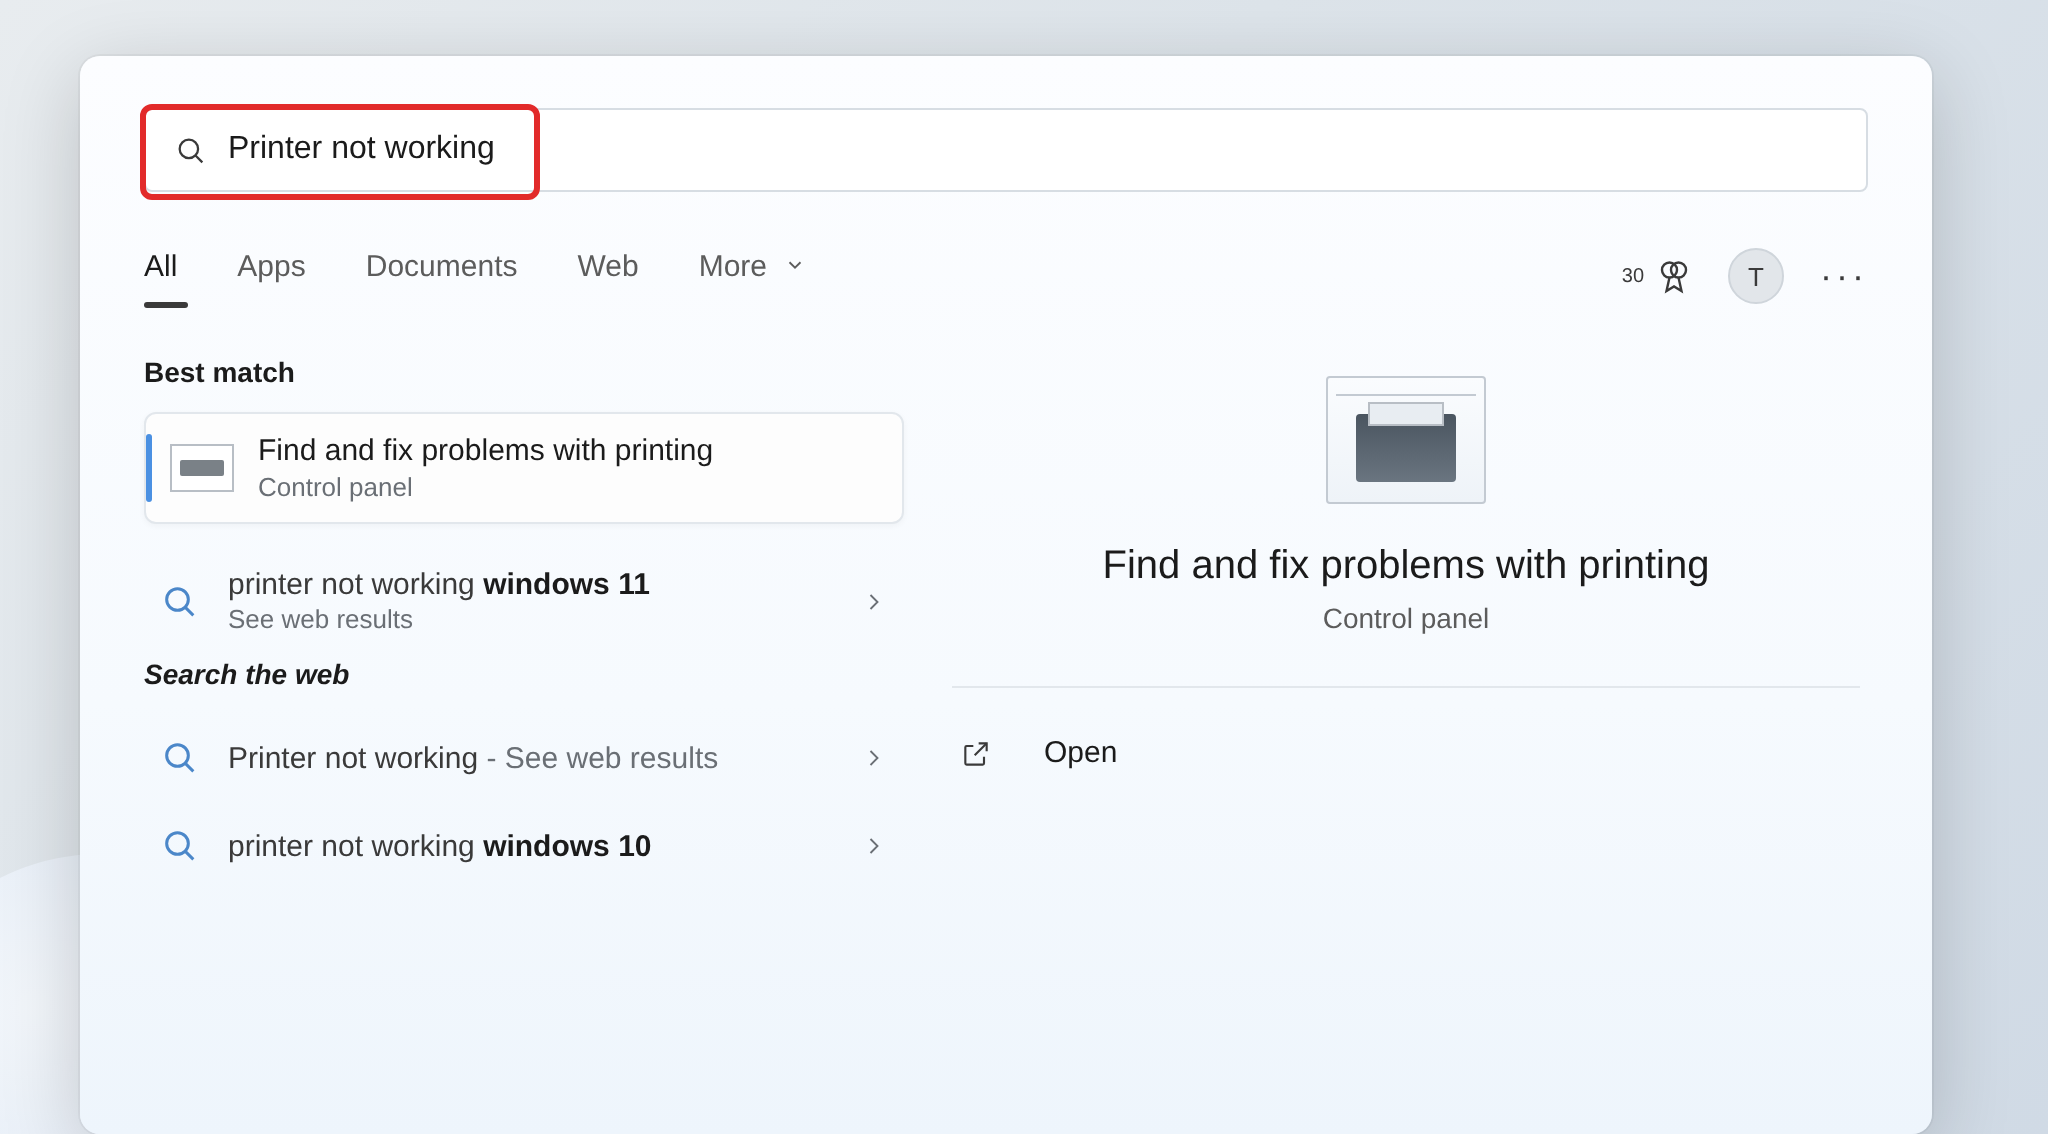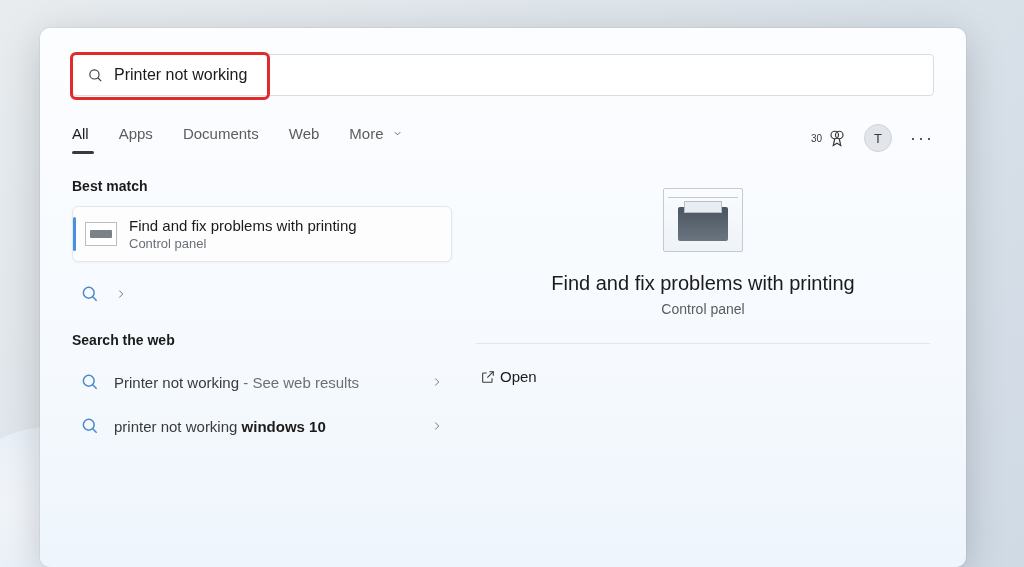--- a/index.html
+++ b/index.html
@@ -118,21 +118,21 @@
   .detail-icon-wrap::before { content:""; position:absolute; top:4px; left:4px; right:4px; height:4px; border-bottom:1px solid #c3cad2; }
   .detail-printer {
     position: absolute; left: 14px; right: 14px; top: 18px; bottom: 10px;
     background: linear-gradient(#4a5560,#6a7580);
     border-radius: 2px;
   }
   .detail-printer::after { content:""; position:absolute; left:6px; right:6px; top:-6px; height:10px; background:#e8edf2; border:1px solid #b8bec5; }
   .detail-title { font-size: 20px; color: #1b1b1b; margin-bottom: 6px; }
   .detail-sub { font-size: 14px; color: #5c5c5c; margin-bottom: 26px; }
   .hr { height: 1px; background: #e2e7ec; margin: 0 4px 18px; }
-  .open-row { display: flex; align-items: center; gap: 4px; padding: 6px 8px; cursor: pointer; border-radius:4px; }
+  .open-row { display: flex; align-items: center; gap: 26px; padding: 6px 8px; cursor: pointer; border-radius:4px; }
   .open-row svg { width: 16px; height: 16px; stroke: #3a3a3a; fill: none; stroke-width: 1.6; }
   .open-row span { font-size: 15px; color: #1b1b1b; }
 
   .suffix { color: #6a6f75; }
 </style>
 </head>
 <body>
 <div class="bg-orb1"></div>
 
 <div class="panel">
@@ -184,26 +184,30 @@
           <div class="bm-title">Find and fix problems with printing</div>
           <div class="bm-sub">Control panel</div>
         </div>
       </div>
 
       <div class="list-item" style="margin-top:10px;">
         <div class="li-icon"><svg viewBox="0 0 24 24">
               <circle cx="10.5" cy="10.5" r="6.5"></circle>
               <line x1="20" y1="20" x2="15.2" y2="15.2"></line>
             </svg></div>
+        <div class="li-text">
+          <div class="li-main"><span>printer not working </span><b>windows 11</b></div>
+          <div class="li-sub">See web results</div>
+        </div>
         <svg class="chev" viewBox="0 0 24 24">
             <polyline points="9 6 15 12 9 18"></polyline>
           </svg>
       </div>
 
-      <div class="section-h" style="margin-top:16px;">Search the web</div>
+      <div class="section-h" style="font-style:italic;">Search the web</div>
 
       <div class="list-item">
         <div class="li-icon"><svg viewBox="0 0 24 24">
               <circle cx="10.5" cy="10.5" r="6.5"></circle>
               <line x1="20" y1="20" x2="15.2" y2="15.2"></line>
             </svg></div>
         <div class="li-text">
           <div class="li-main"><span>Printer not working</span><span class="suffix"> - See web results</span></div>
         </div>
         <svg class="chev" viewBox="0 0 24 24">

